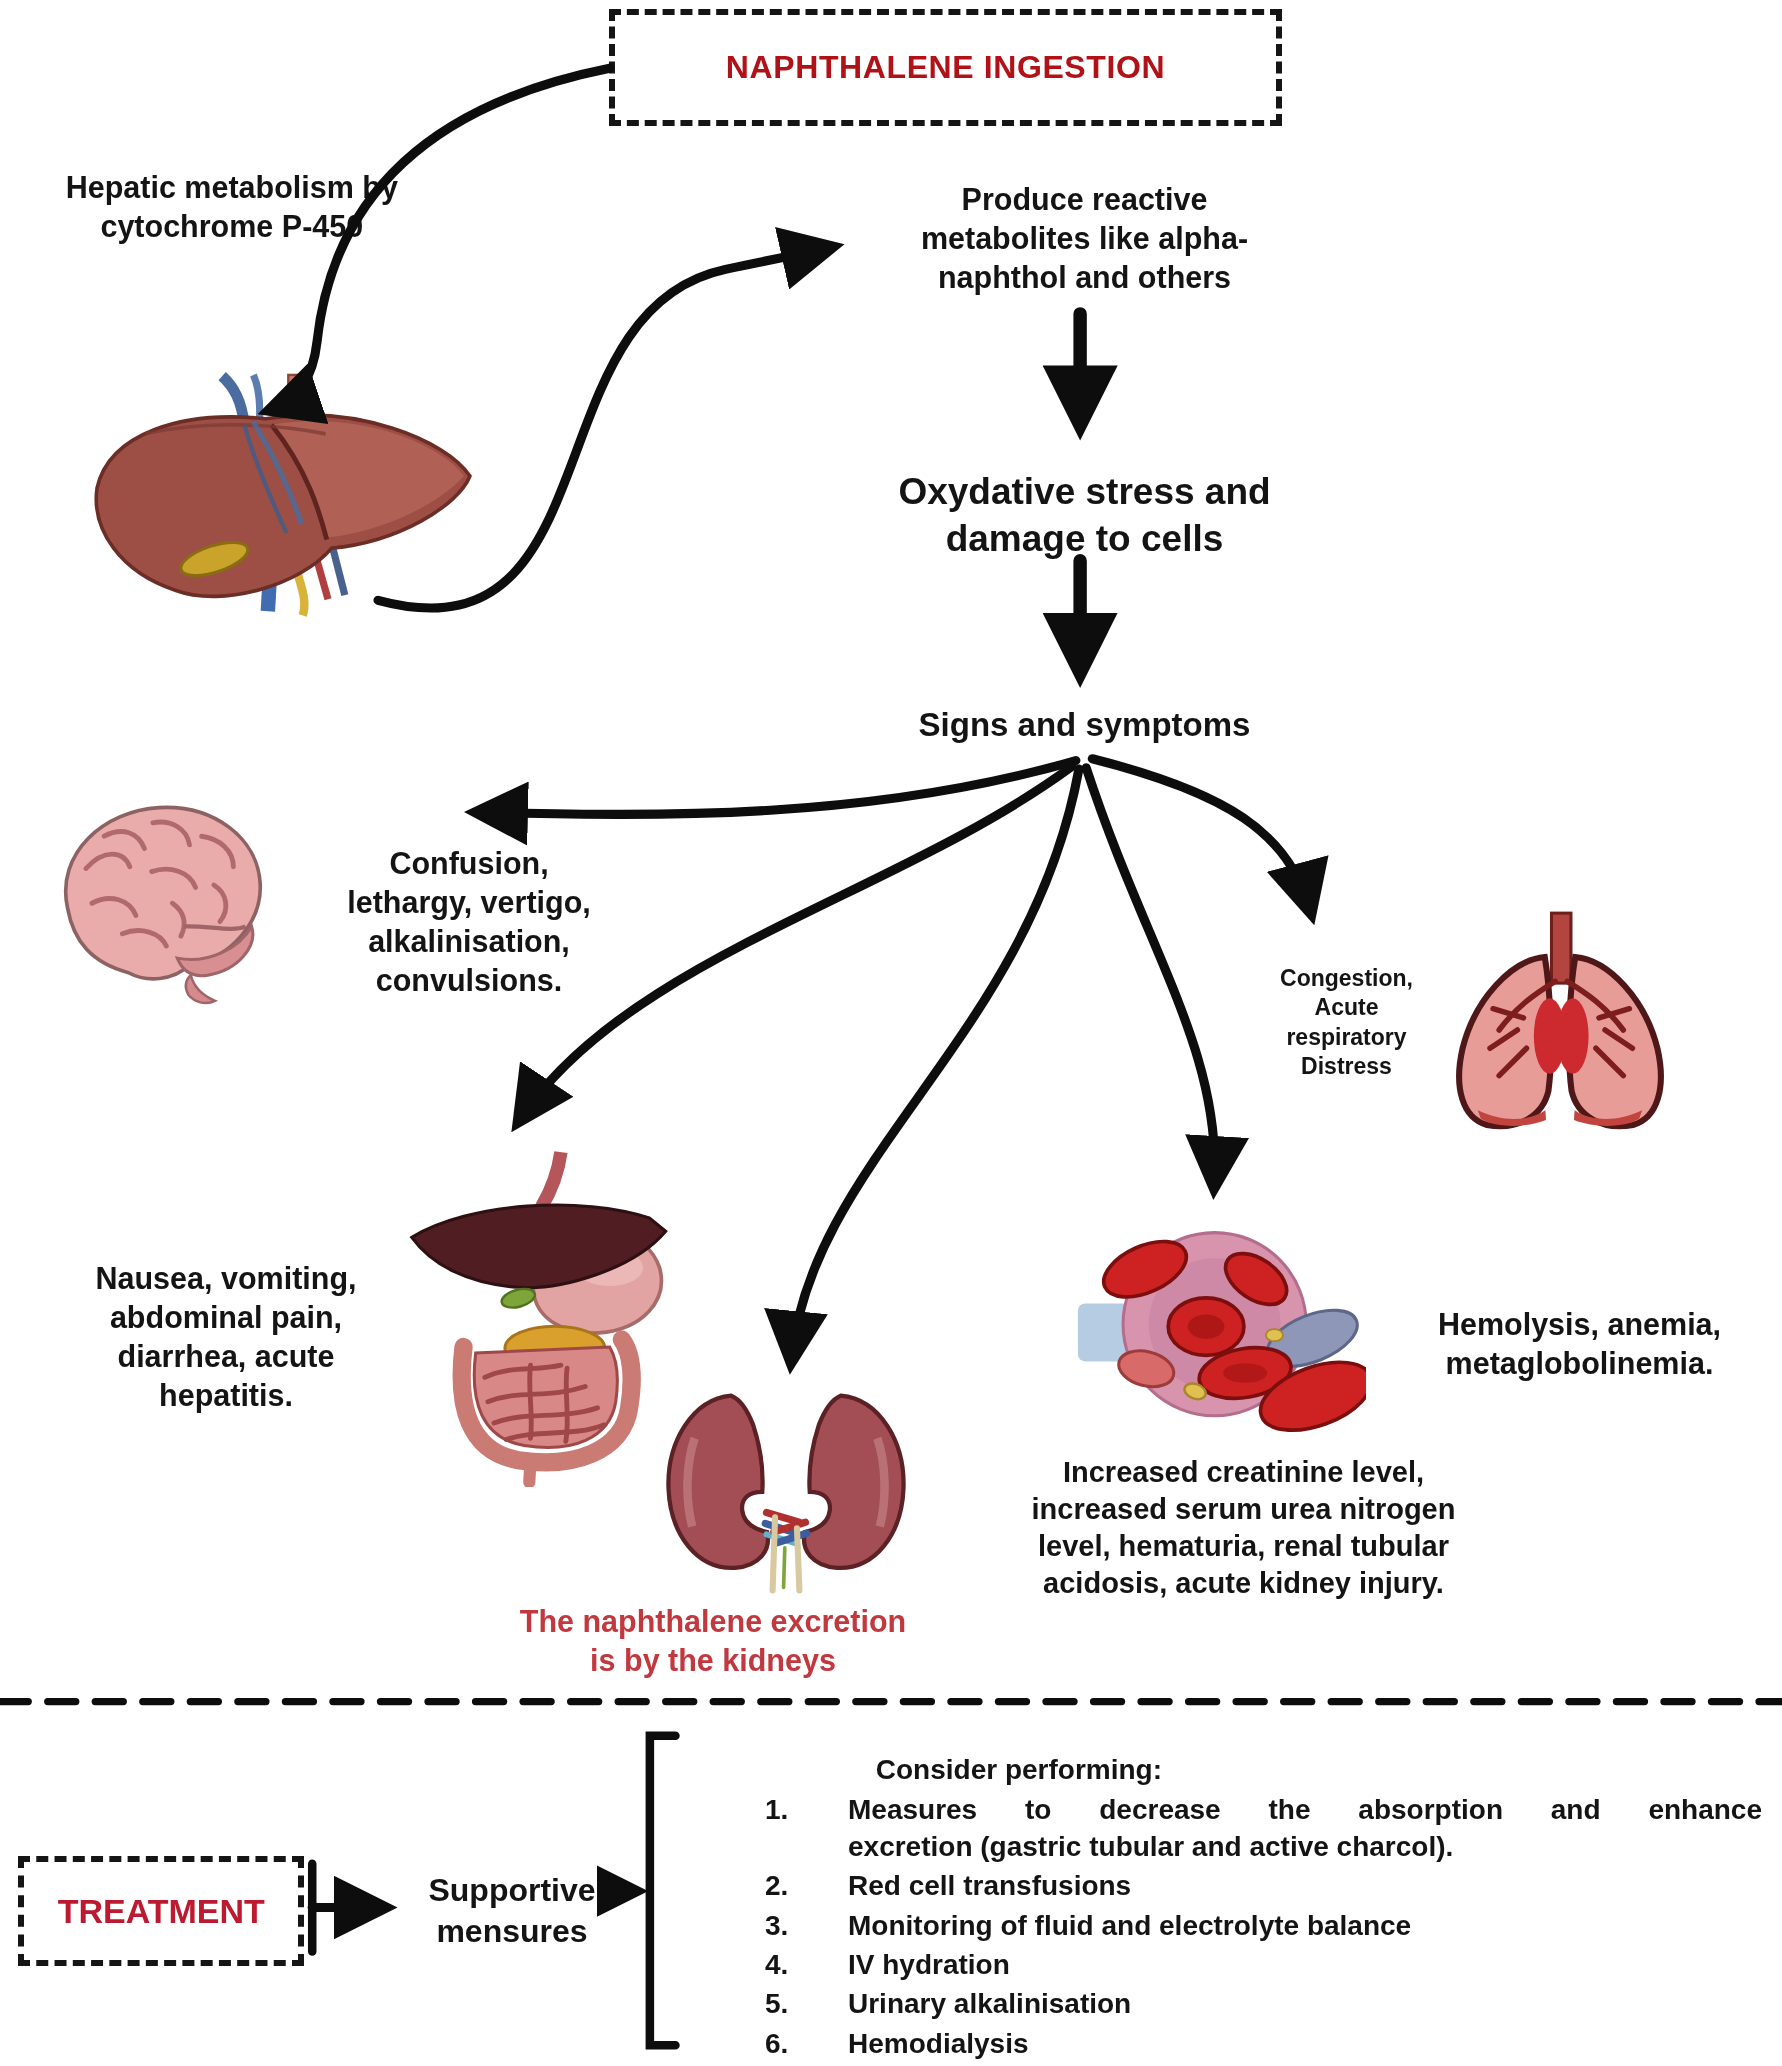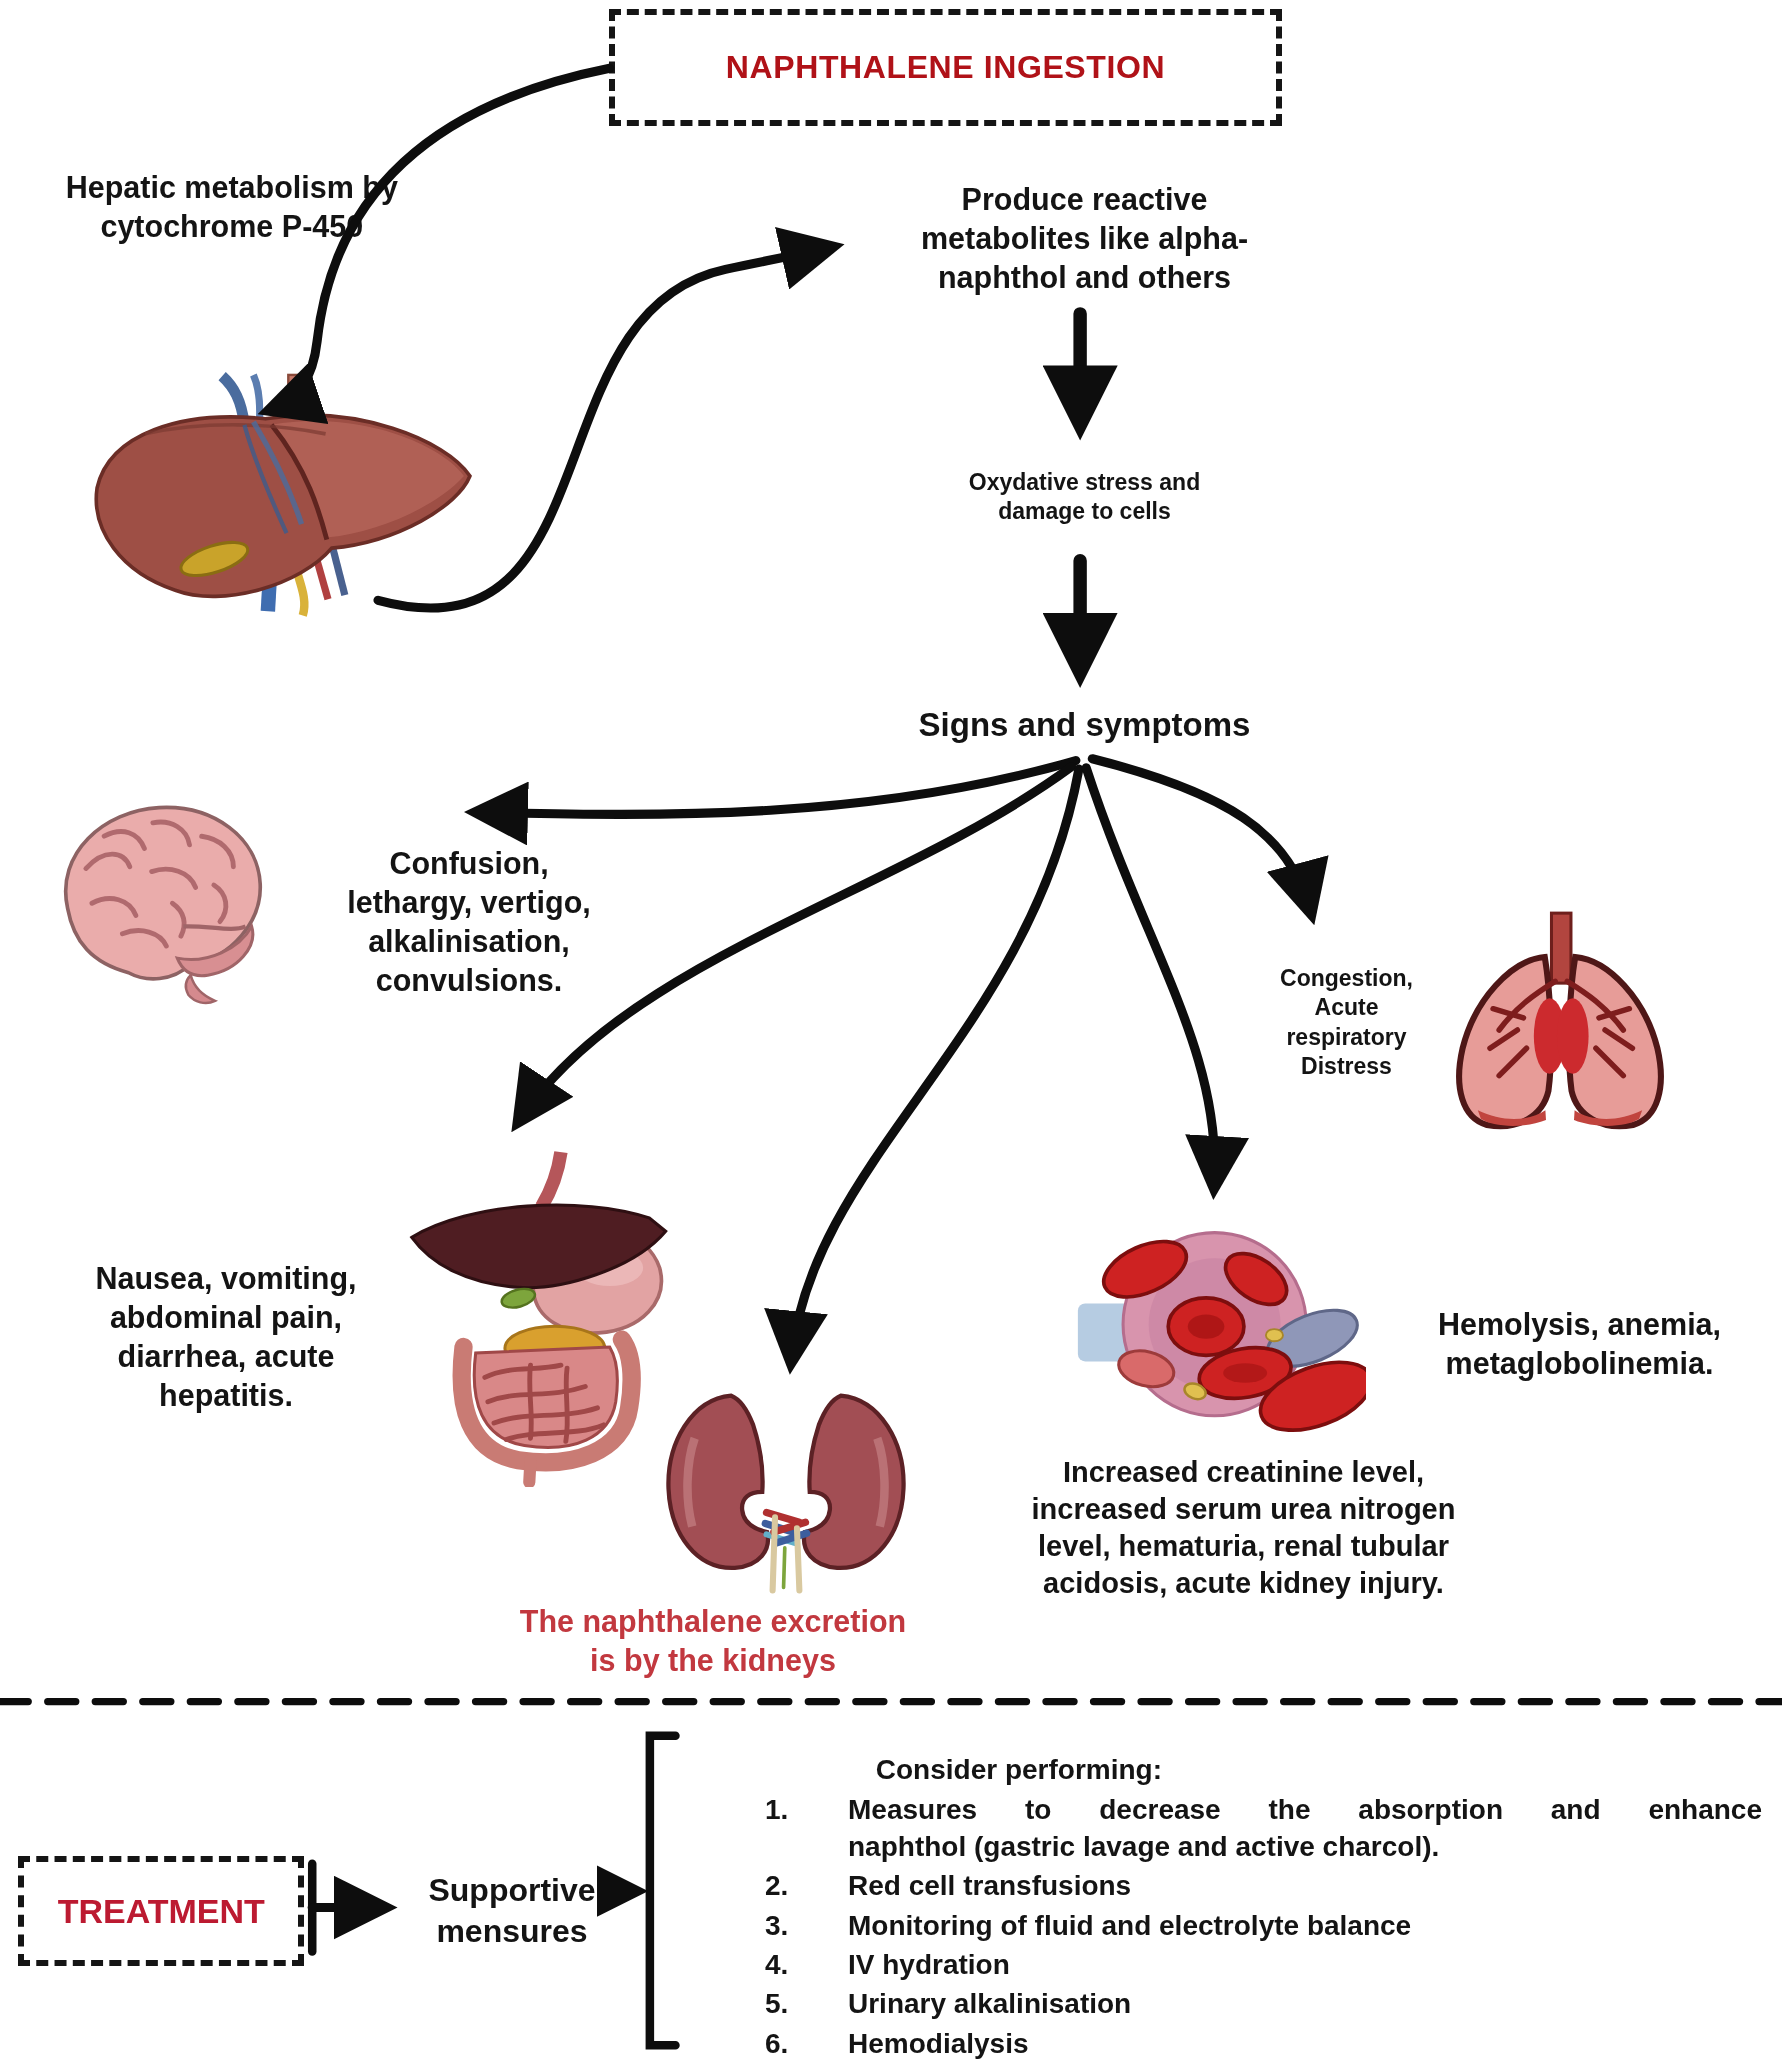--- a/index.html
+++ b/index.html
@@ -39,21 +39,21 @@
     <span class="ln">Hepatic metabolism by</span>
     <span class="ln">cytochrome P-450</span>
   </div>
 
   <div class="t" style="left:853px;top:180px;width:463px;font-size:30.5px;">
     <span class="ln">Produce reactive</span>
     <span class="ln">metabolites like alpha-</span>
     <span class="ln">naphthol and others</span>
   </div>
 
-  <div class="t" style="left:853px;top:468px;width:463px;font-size:23px;">
+  <div class="t" style="left:853px;top:468px;width:463px;font-size:37px;">
     <span class="ln">Oxydative stress and</span>
     <span class="ln">damage to cells</span>
   </div>
 
   <div class="t" style="left:853px;top:704px;width:463px;font-size:33px;">
     <span class="ln">Signs and symptoms</span>
   </div>
 
   <div class="t" style="left:262px;top:844px;width:414px;font-size:30.5px;">
     <span class="ln">Confusion,</span>
@@ -231,21 +231,21 @@
 
   <div class="t" style="left:674px;top:1752px;width:488px;font-size:28px;text-align:right;">
     <span class="ln">Consider performing:</span>
   </div>
 
   <div class="mlist">
     <div class="mi">
       <span class="num">1.</span>
       <span class="itx">
         <span class="ln jline">Measures to decrease the absorption and enhance</span>
-        <span class="ln">naphthol (gastric lavage and active charcol).</span>
+        <span class="ln">excretion (gastric tubular and active charcol).</span>
       </span>
     </div>
     <div class="mi">
       <span class="num">2.</span>
       <span class="itx">
           <span class="ln">Red cell transfusions</span>
         </span>
     </div>
     <div class="mi">
       <span class="num">3.</span>

